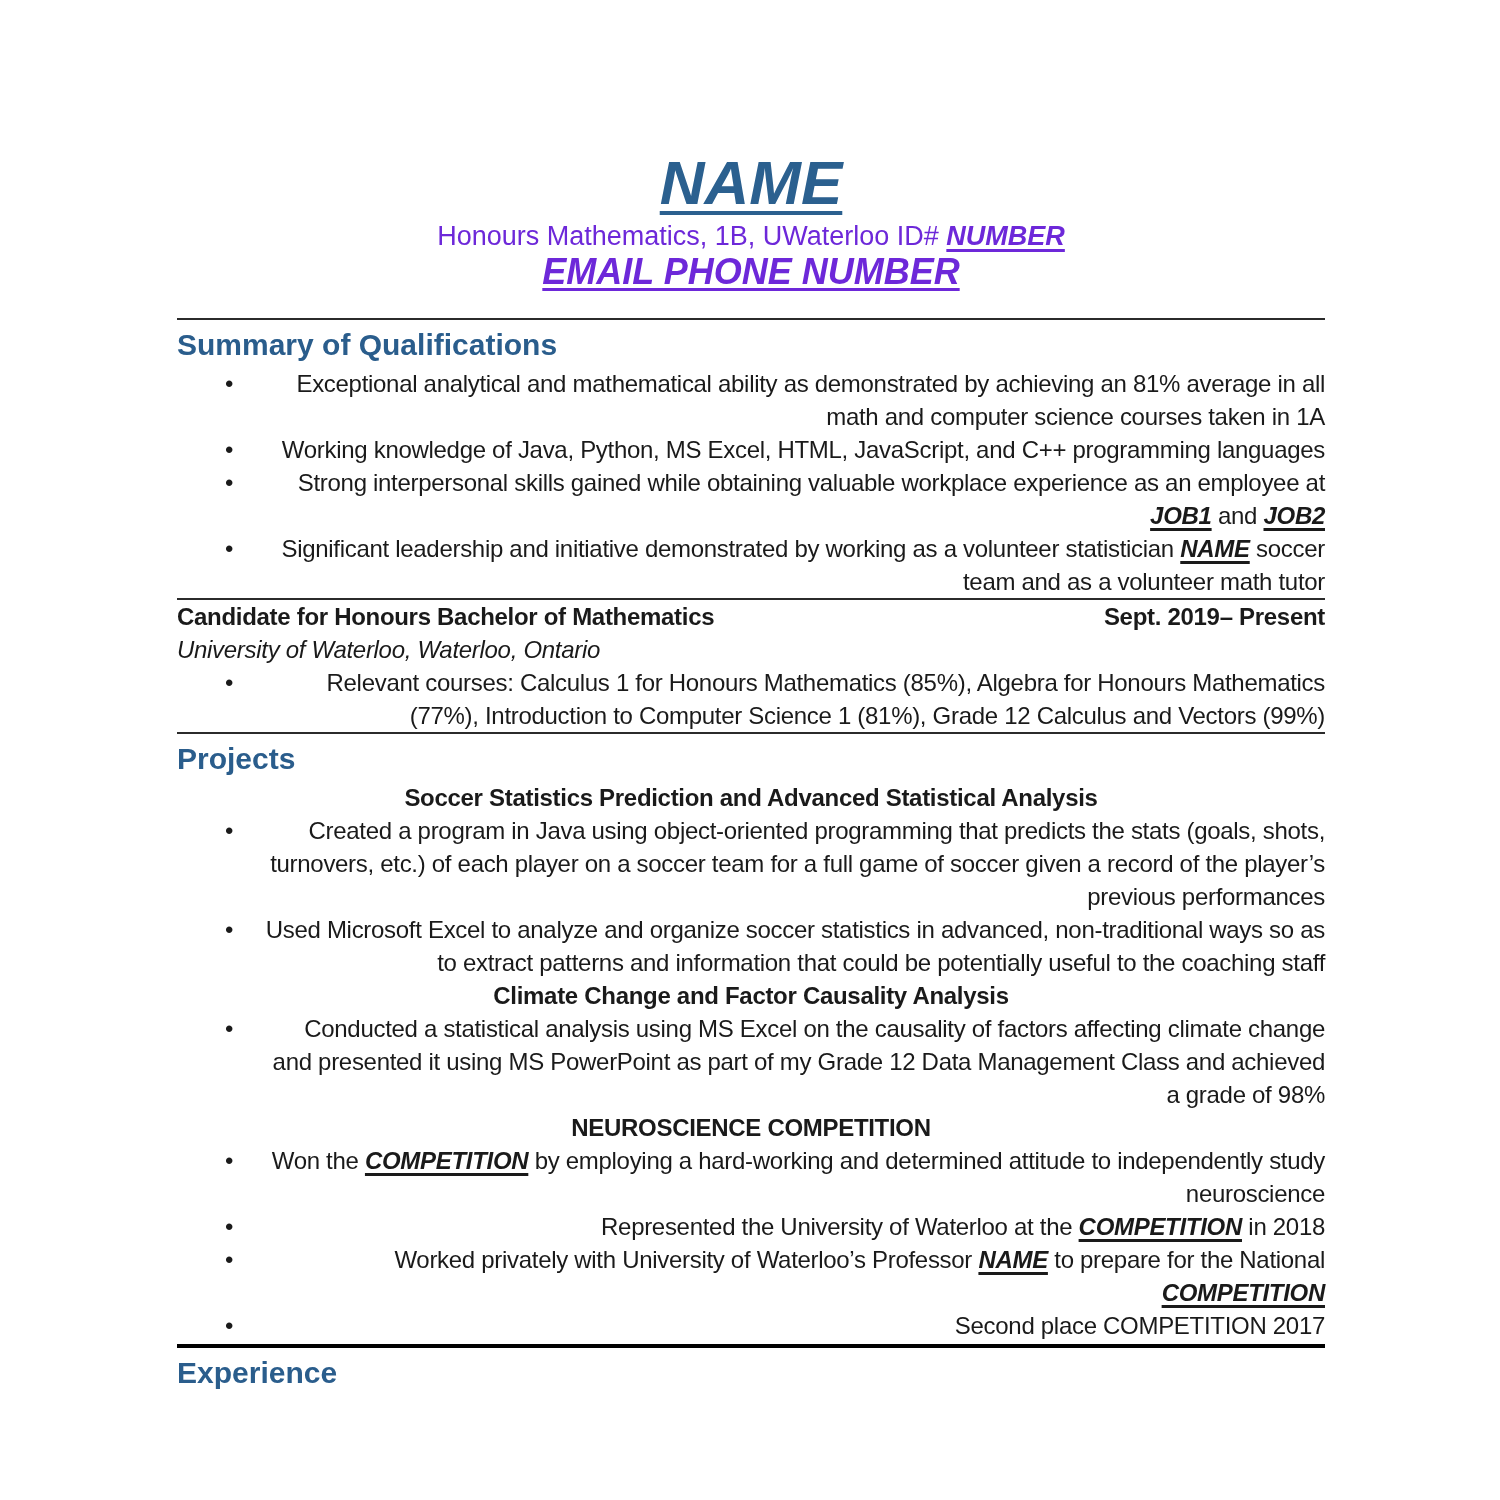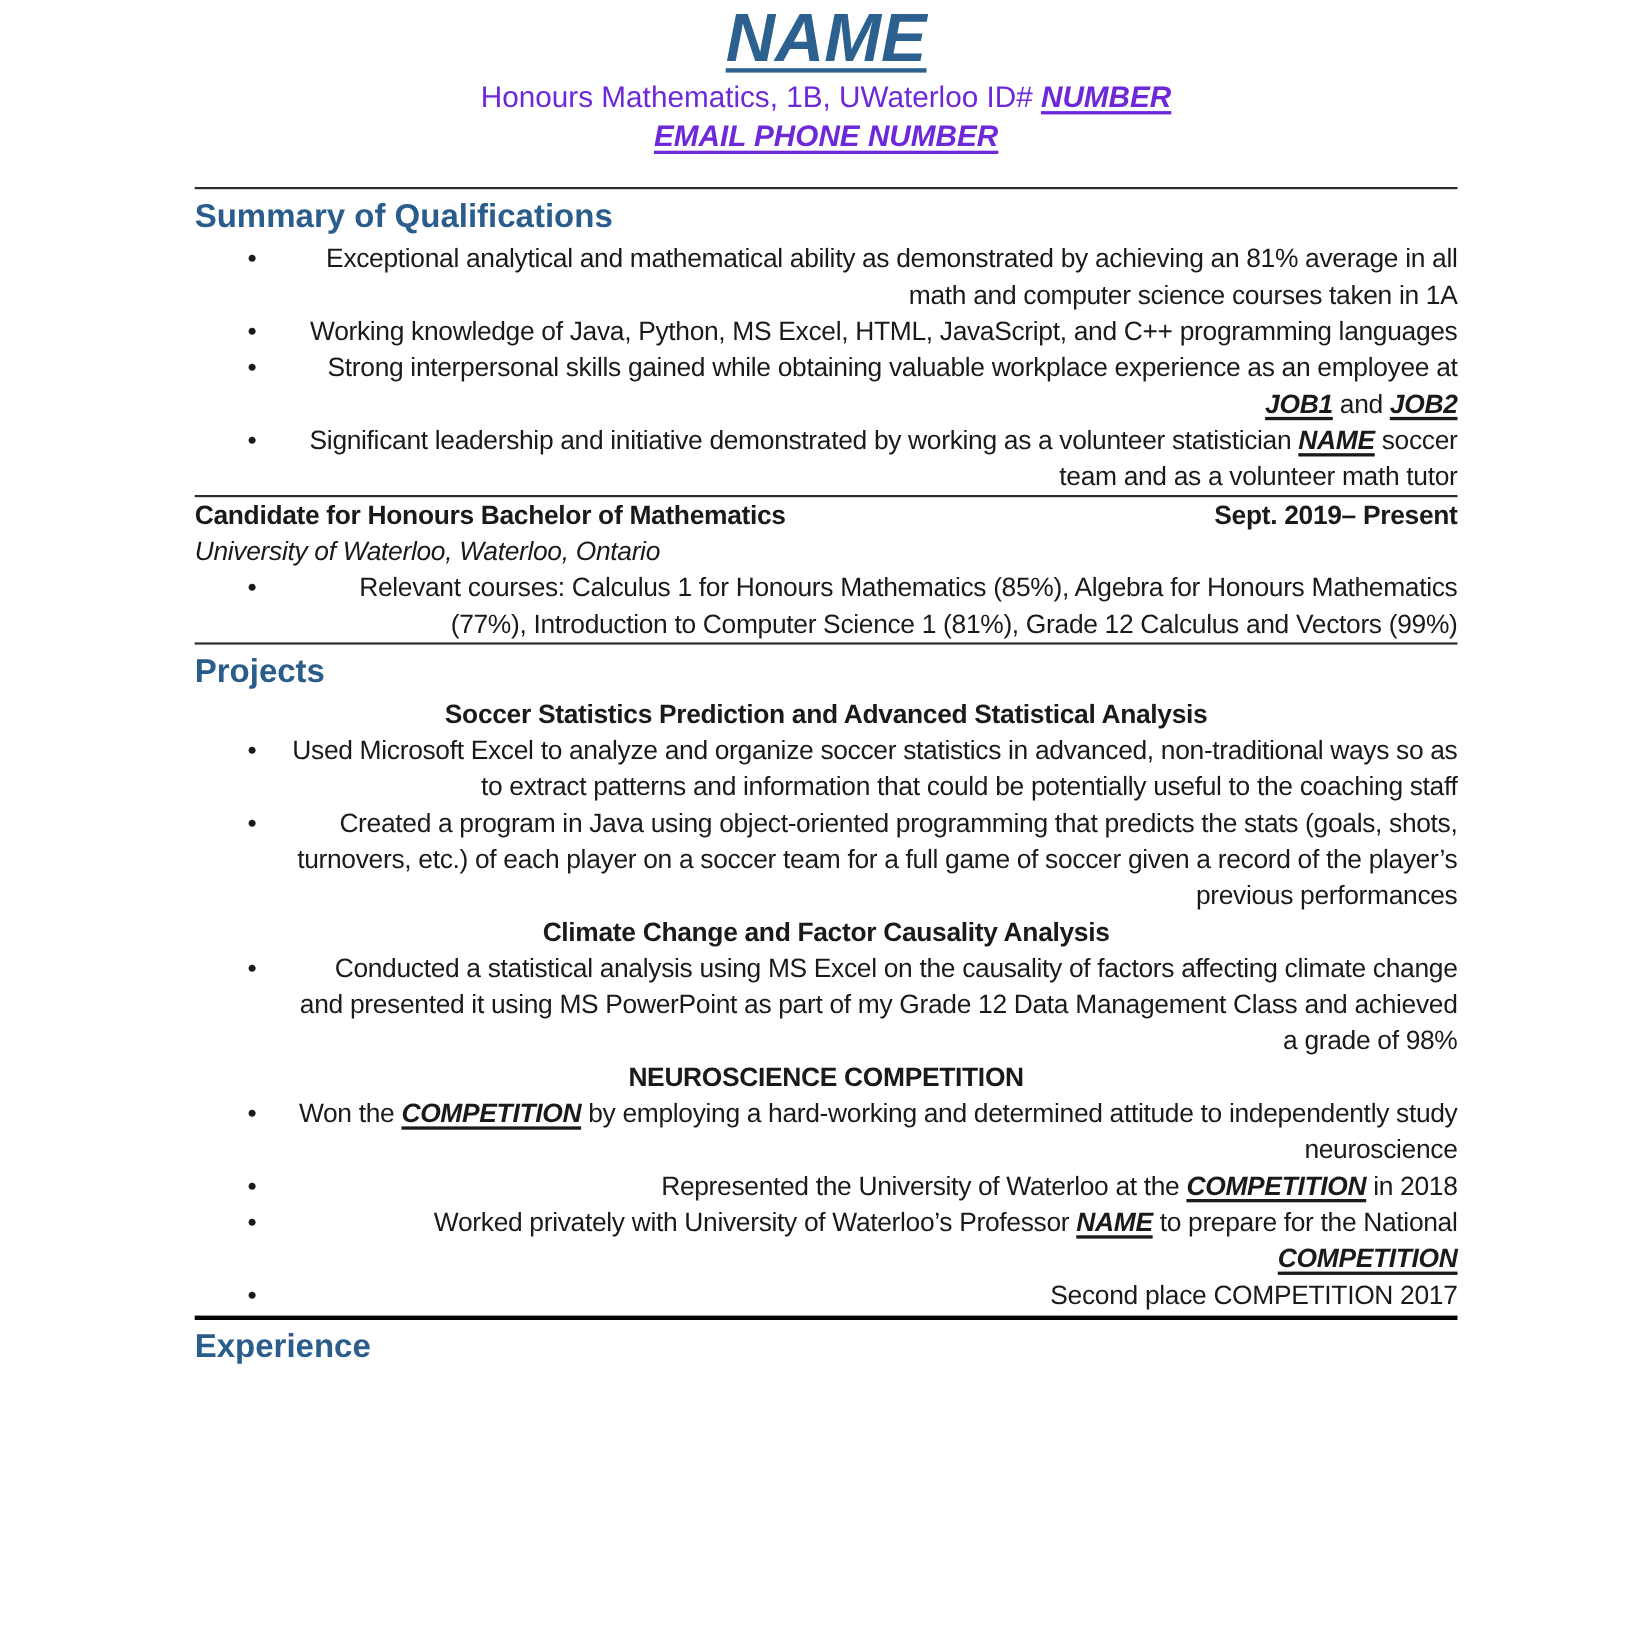--- a/index.html
+++ b/index.html
@@ -10,20 +10,21 @@
   *{margin:0;padding:0;box-sizing:border-box;}
   html,body{background:#ffffff;}
   body{
     width:1500px;height:1500px;overflow:hidden;
     font-family:"Liberation Sans",sans-serif;
     color:var(--ink);
   }
   .page{
     width:1148px;
     margin-left:177px;
+    padding-top:148px;
   }
   
   .header{text-align:center;}
   .name-title{
     display:inline-block;
     font-size:62px;
     font-weight:bold;
     font-style:italic;
     color:var(--title);
     line-height:70px;
@@ -32,21 +33,21 @@
     text-underline-offset:7px;
     letter-spacing:0px;
   }
   .sub-line{
     margin-top:0;
     font-size:27px;
     line-height:36px;
     color:#6d28d9;
   }
   .contact-line{
-    font-size:27px;
+    font-size:36px;
     line-height:36px;
     font-weight:bold;
     font-style:italic;
     text-decoration:underline;
     text-decoration-thickness:2.5px;
     text-underline-offset:4px;
   }
   .tok{
     font-weight:bold;
     font-style:italic;
@@ -123,22 +124,22 @@
   <div class="body-text italic">University of Waterloo, Waterloo, Ontario</div>
   <ul class="bullets">
     <li><span>Relevant courses: Calculus 1 for Honours Mathematics (85%), Algebra for Honours Mathematics (77%), Introduction to Computer Science 1 (81%), Grade 12 Calculus and Vectors (99%)</span></li>
   </ul>
 
   <hr class="rule">
   <div class="section-heading">Projects</div>
 
   <div class="body-text proj-title">Soccer Statistics Prediction and Advanced Statistical Analysis</div>
   <ul class="bullets">
+    <li><span>Created a program in Java using object-oriented programming that predicts the stats (goals, shots, turnovers, etc.) of each player on a soccer team for a full game of soccer given a record of the player’s previous performances</span></li>
     <li><span>Used Microsoft Excel to analyze and organize soccer statistics in advanced, non-traditional ways so as to extract patterns and information that could be potentially useful to the coaching staff</span></li>
-    <li><span>Created a program in Java using object-oriented programming that predicts the stats (goals, shots, turnovers, etc.) of each player on a soccer team for a full game of soccer given a record of the player’s previous performances</span></li>
   </ul>
 
   <div class="body-text proj-title">Climate Change and Factor Causality Analysis</div>
   <ul class="bullets">
     <li><span>Conducted a statistical analysis using MS Excel on the causality of factors affecting climate change and presented it using MS PowerPoint as part of my Grade 12 Data Management Class and achieved a grade of 98%</span></li>
   </ul>
 
   <div class="body-text proj-title">NEUROSCIENCE COMPETITION</div>
   <ul class="bullets">
     <li><span>Won the </span><span class="tok">COMPETITION</span><span> by employing a hard-working and determined attitude to independently study neuroscience</span></li>

